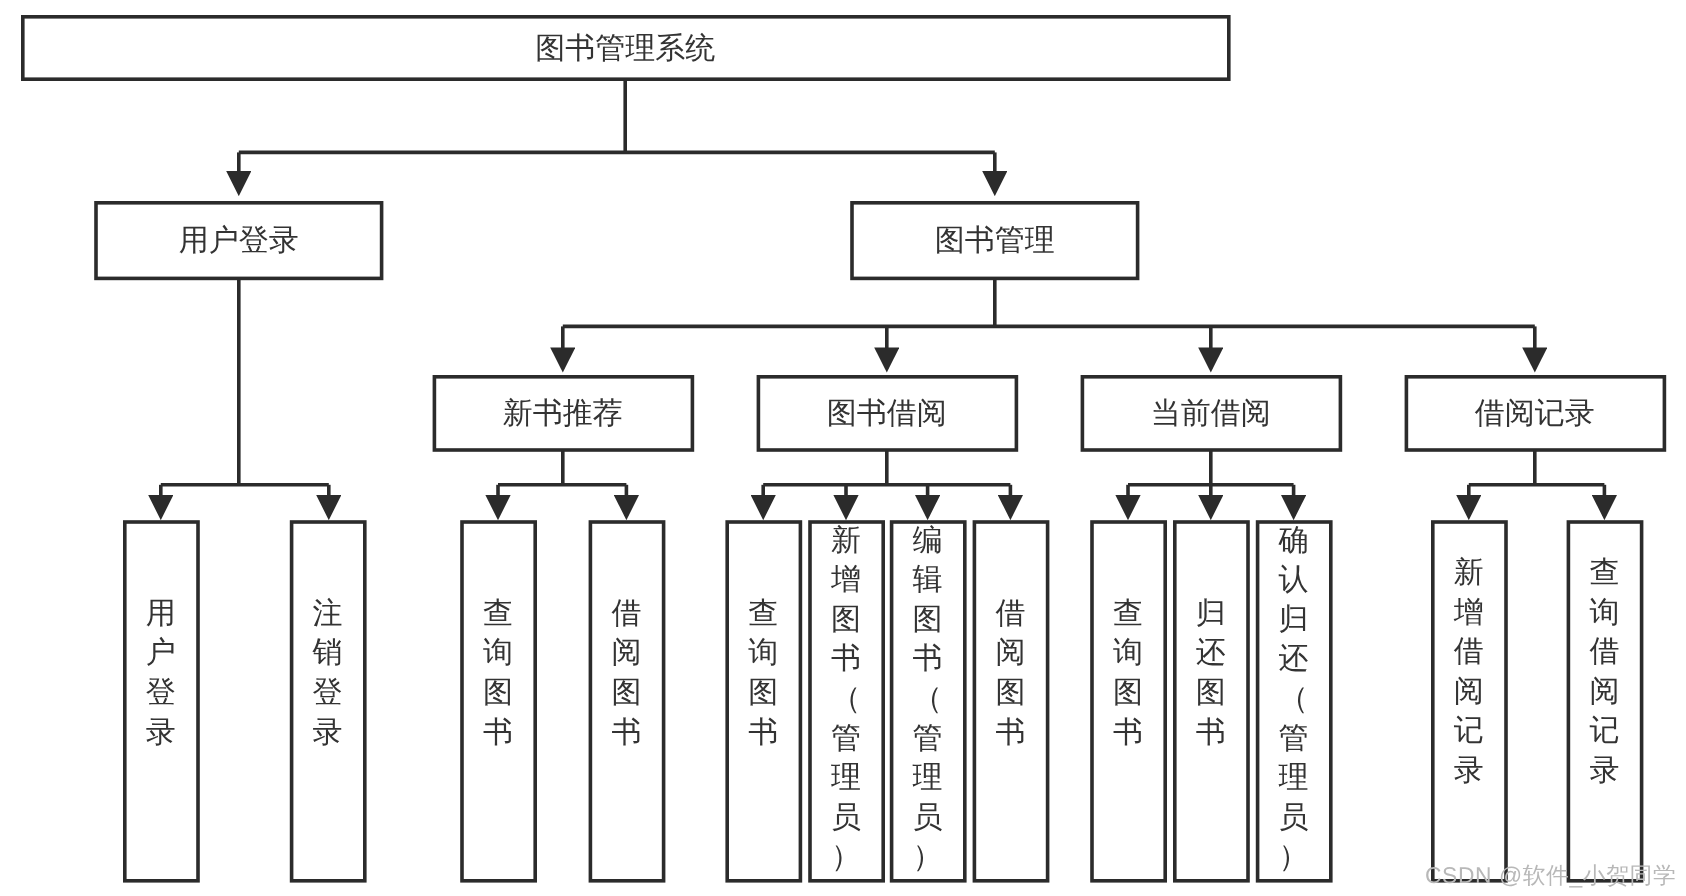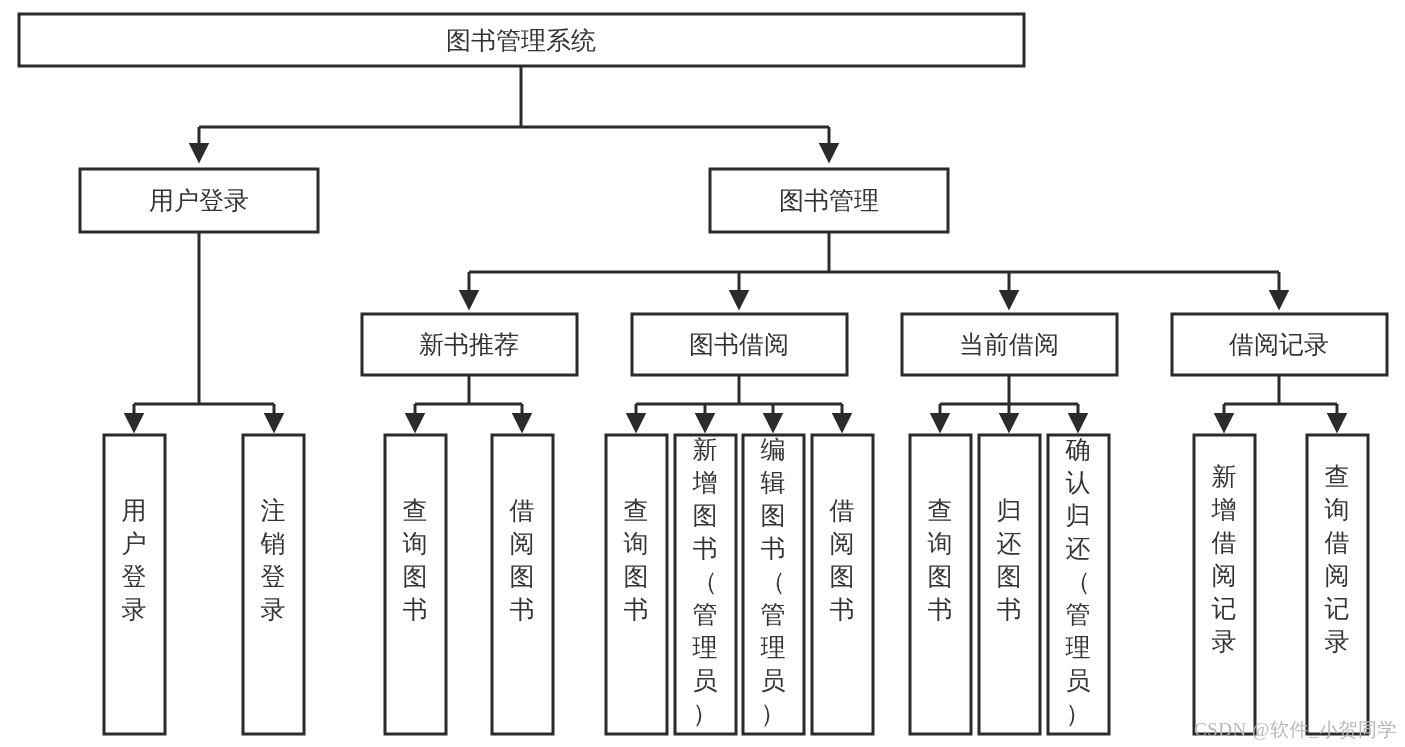--- a/index.html
+++ b/index.html
@@ -48,21 +48,21 @@
     stroke-width: 3;
     fill: none;
   }
   .arrowhead {
     fill: #2b2b2b;
   }
   .watermark {
     position: absolute;
     right: 8px;
     bottom: 4px;
-    font-family: Liberation Serif, serif;
+    font-family: Liberation Sans, sans-serif;
     font-size: 19px;
     color: #b8b8b8;
     white-space: nowrap;
     letter-spacing: 0.5px;
   }
 </style>
 </head>
 <body>
 
 <svg id="diagram" viewBox="0 0 1405 747">

